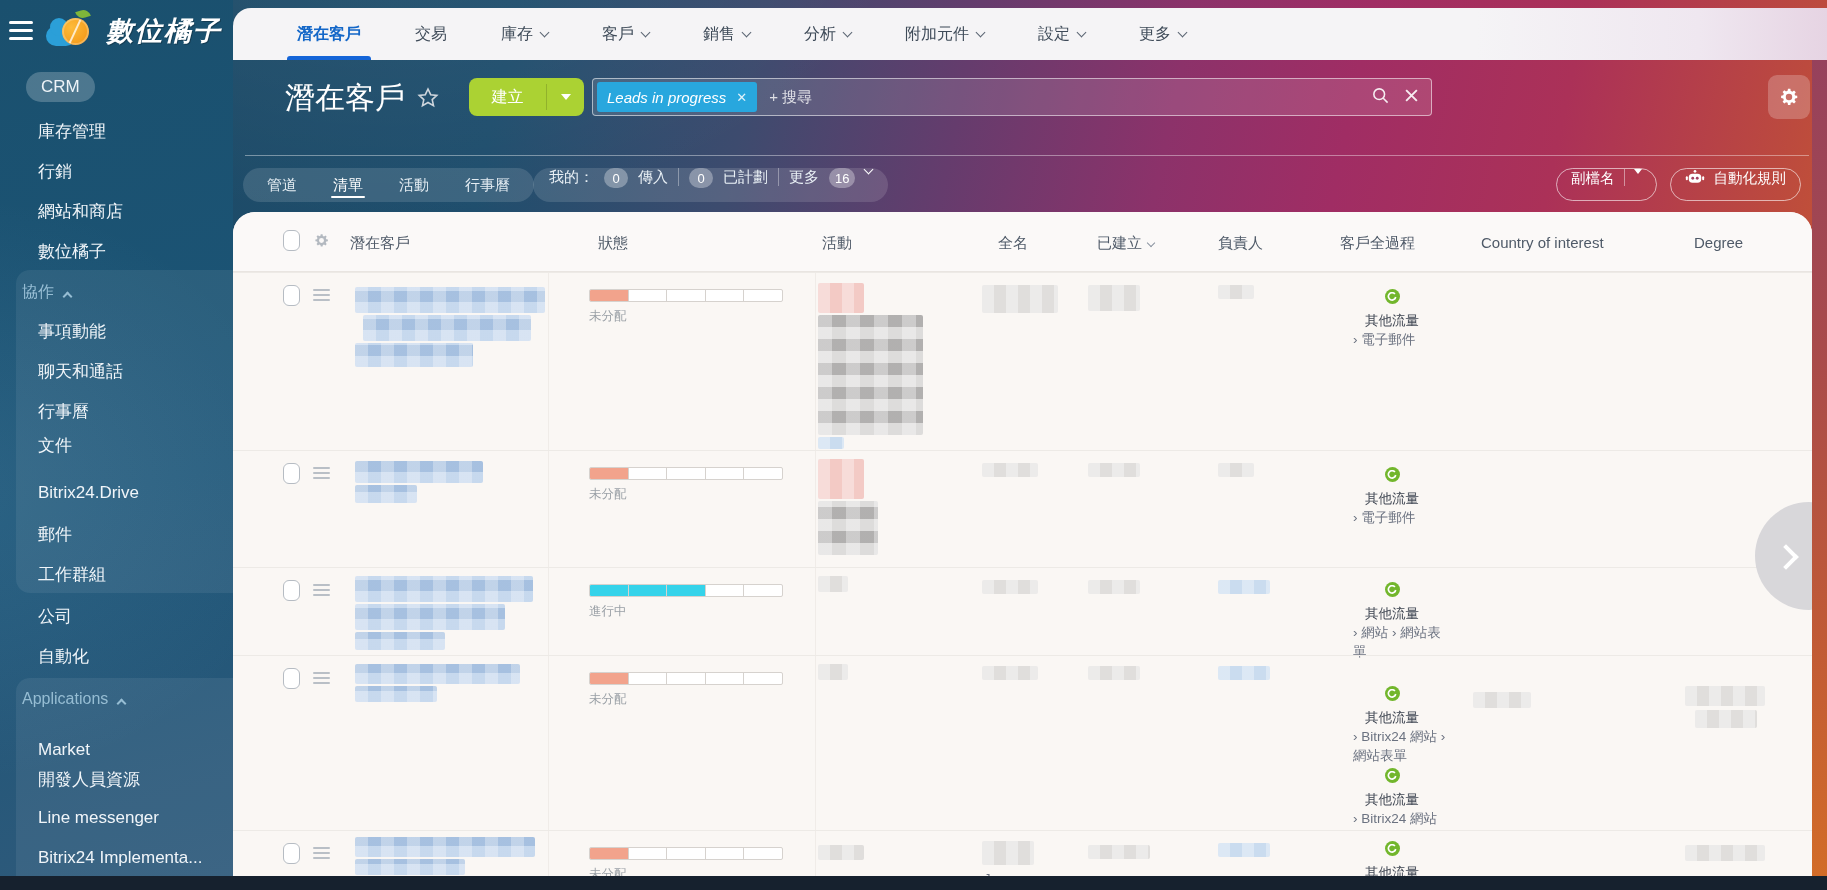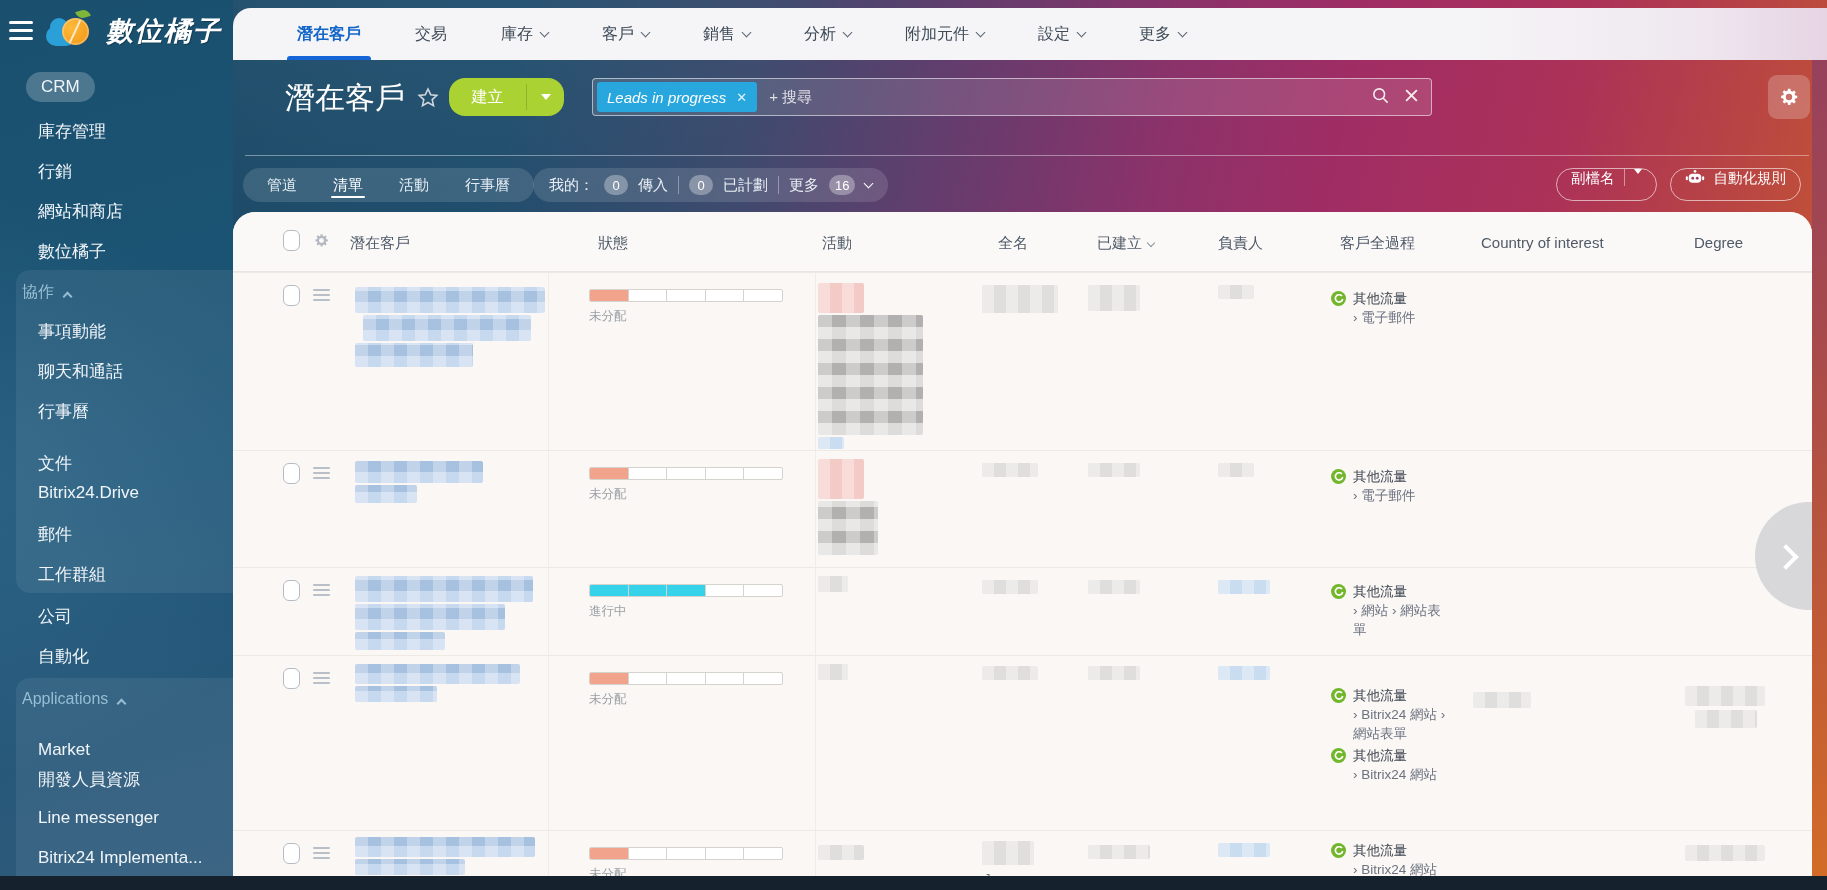--- a/index.html
+++ b/index.html
@@ -46,42 +46,42 @@
     background:linear-gradient(90deg,#f5f4f6 0%,#f5f4f6 78%,#efe7f0 92%,#e6d4e3 100%);
     border-radius:18px 0 0 0; display:flex; align-items:center; padding-left:64px; gap:54px; }
   .nav-tab { position:relative; height:52px; display:flex; align-items:center; font-size:16px; color:#3f4b59; cursor:pointer; white-space:nowrap; }
   .nav-tab.active { color:#1467c8; font-weight:bold; }
   .nav-underline { position:absolute; left:-10px; right:-10px; bottom:0; height:4px; border-radius:3px 3px 0 0; }
   .chev { display:inline-block; width:7px; height:7px; border-right:1.7px solid #5b6573; border-bottom:1.7px solid #5b6573; transform:rotate(45deg); margin-left:8px; position:relative; top:-2px; }
 
   
   .page-title { position:absolute; left:52px; top:78px; font-size:30px; color:#fff; }
   .fav-star { position:absolute; left:183px; top:86px; cursor:pointer; }
-  .btn-create { position:absolute; left:216px; top:78px; width:115px; height:38px; border-radius:16px; display:flex; cursor:pointer;text-align:right; }
+  .btn-create { position:absolute; left:236px; top:78px; width:115px; height:38px; border-radius:8px; display:flex; cursor:pointer;text-align:right; }
   .btn-create .lbl { width:77px; display:flex; align-items:center; justify-content:center; font-size:16px; color:#fff; }
   .btn-create .split { width:1px; background:rgba(0,0,0,.15); margin:6px 0; }
   .btn-create .arr { flex:1; display:flex; align-items:center; justify-content:center; }
   .tri { width:0; height:0; border-left:5px solid transparent; border-right:5px solid transparent; border-top:6px solid #fff; }
 
   .searchbar { position:absolute; left:359px; top:78px; width:840px; height:38px; border:1px solid rgba(255,255,255,.55); border-radius:4px; background:rgba(255,255,255,.12); display:flex; align-items:center; padding:0 12px 0 4px; }
   .chip { height:30px; border-radius:3px; display:flex; align-items:center; gap:10px; padding:0 10px; color:#fff; font-size:15px; cursor:pointer; }
   .chip .x { font-size:13px; color:rgba(255,255,255,.85); cursor:pointer; }
   .search-ph { margin-left:12px; font-size:15px; color:rgba(255,255,255,.8); flex:1; }
   .search-icons { display:flex; align-items:center; gap:14px; }
 
   .btn-gear { position:absolute; left:1535px; top:75px; width:42px; height:44px; border-radius:9px; background:rgba(255,255,255,.22); display:flex; align-items:center; justify-content:center; cursor:pointer; }
 
   .toolbar-divider { position:absolute; left:12px; right:18px; top:155px; height:1px; background:rgba(255,255,255,.4); }
 
   
   .viewtabs { position:absolute; left:10px; top:168px; height:34px; background:rgba(255,255,255,.13); border-radius:18px; display:flex; align-items:center; padding:0 10px; gap:8px; }
   .viewtab { position:relative; padding:0 14px; height:34px; display:flex; align-items:center; font-size:15px; color:#e3ecf2; cursor:pointer; }
   .viewtab.active { color:#fff;text-align:right; }
   .viewtab.active:after { content:""; position:absolute; left:12px; right:12px; bottom:4px; height:2px; background:#fff; border-radius:2px; }
-  .counters { position:absolute; left:300px; top:168px; height:34px; background:rgba(255,255,255,.13); border-radius:18px; display:flex; align-items:center; padding:0 16px; gap:10px; font-size:15px; color:#e9f0f5; }
+  .counters { position:absolute; left:300px; top:168px; height:34px; background:rgba(255,255,255,.13); border-radius:18px; display:flex; padding:0 16px; gap:10px; font-size:15px; color:#e9f0f5; }
   .badge { min-width:24px; height:20px; border-radius:11px; background:rgba(255,255,255,.32); color:#fff; font-size:13px; display:flex; align-items:center; justify-content:center; padding:0 6px; }
   .vdiv { width:1px; height:18px; background:rgba(255,255,255,.35); }
   .chev-w { display:inline-block; width:7px; height:7px; border-right:1.7px solid #fff; border-bottom:1.7px solid #fff; transform:rotate(45deg); position:relative; top:-2px; }
   .right-actions { position:absolute; right:26px; top:168px; display:flex; gap:13px; }
   .pill-btn { height:33px; border:1px solid rgba(255,255,255,.6); border-radius:17px; display:flex; align-items:flex-start; color:#fff; font-size:14.5px; cursor:pointer; padding:0 14px; gap:9px; }
   .pill-btn .split { width:1px; height:17px; background:rgba(255,255,255,.45); }
 
   
   .panel { position:absolute; left:0; top:212px; width:1579px; height:664px; background:#faf7f4; border-radius:22px 22px 0 0; overflow:hidden; z-index:2; }
   .thead { position:absolute; left:0; top:0; width:100%; height:60px; background:#fbf9f8; border-bottom:1px solid #e9e5e1; }
@@ -113,21 +113,21 @@
       repeating-linear-gradient(0deg, rgba(255,255,255,.3) 0 12px, rgba(90,90,90,.25) 12px 24px),
       #cfcdcc; }
   .pix-pink { background:
       repeating-linear-gradient(90deg, rgba(255,255,255,.35) 0 12px, rgba(0,0,0,0) 12px 24px),
       #f3cac5; }
   .pix-lblue { background:
       repeating-linear-gradient(90deg, rgba(255,255,255,.35) 0 12px, rgba(0,0,0,0) 12px 24px),
       #cadcef; }
 
   .jcol { position:absolute; left:1098px; width:122px; font-size:13.5px; line-height:19px; display:flex; flex-direction:column; gap:3px; }
-  .jsrc { display:flex; align-items:center; gap:7px; color:#3f4652; }
+  .jsrc { display:flex; align-items:center; gap:7px; color:#3f4652;flex-direction:column; }
   .src-ic { width:15px; height:15px; border-radius:50%; flex:0 0 15px; display:flex; align-items:center; justify-content:center; }
   .jpath { padding-left:22px; color:#6b7280; }
 
   .cut-text-blue { position:absolute; font-size:13px; color:#2f72c4; }
   .cut-text-gray { position:absolute; font-size:13px; color:#6b7280; }
 
   .scroll-circle { position:absolute; left:1522px; top:502px; width:108px; height:108px; border-radius:50%; background:#d8d7da; z-index:5; cursor:pointer; }
   .scroll-circle:after { content:""; position:absolute; left:22px; top:46px; width:14px; height:14px; border-right:4px solid #fff; border-bottom:4px solid #fff; transform:rotate(-45deg); }
 
   .bottom-bar { position:absolute; left:0; right:0; top:876px; height:14px; background:#16212e; z-index:30; }
@@ -518,21 +518,21 @@
     <div class="sb-item" style="top:120px">庫存管理</div>
     <div class="sb-item" style="top:160px">行銷</div>
     <div class="sb-item" style="top:200px">網站和商店</div>
     <div class="sb-item" style="top:240px">數位橘子</div>
 
     <div class="sb-group" style="top:270px;height:323px"></div>
     <div class="sb-sec" style="top:282px"><span>協作</span><span class="caret-up"></span></div>
     <div class="sb-item" style="top:320px">事項動能</div>
     <div class="sb-item" style="top:360px">聊天和通話</div>
     <div class="sb-item" style="top:400px">行事曆</div>
-    <div class="sb-item" style="top:452px">文件</div>
+    <div class="sb-item" style="top:434px">文件</div>
     <div class="sb-item" style="top:483px">Bitrix24.Drive</div>
     <div class="sb-item" style="top:523px">郵件</div>
     <div class="sb-item" style="top:563px">工作群組</div>
 
     <div class="sb-item" style="top:605px">公司</div>
     <div class="sb-item" style="top:645px">自動化</div>
 
     <div class="sb-group" style="top:678px;height:212px"></div>
     <div class="sb-sec" style="top:690px"><span>Applications</span><span class="caret-up"></span></div>
     <div class="sb-item" style="top:740px">Market</div>

